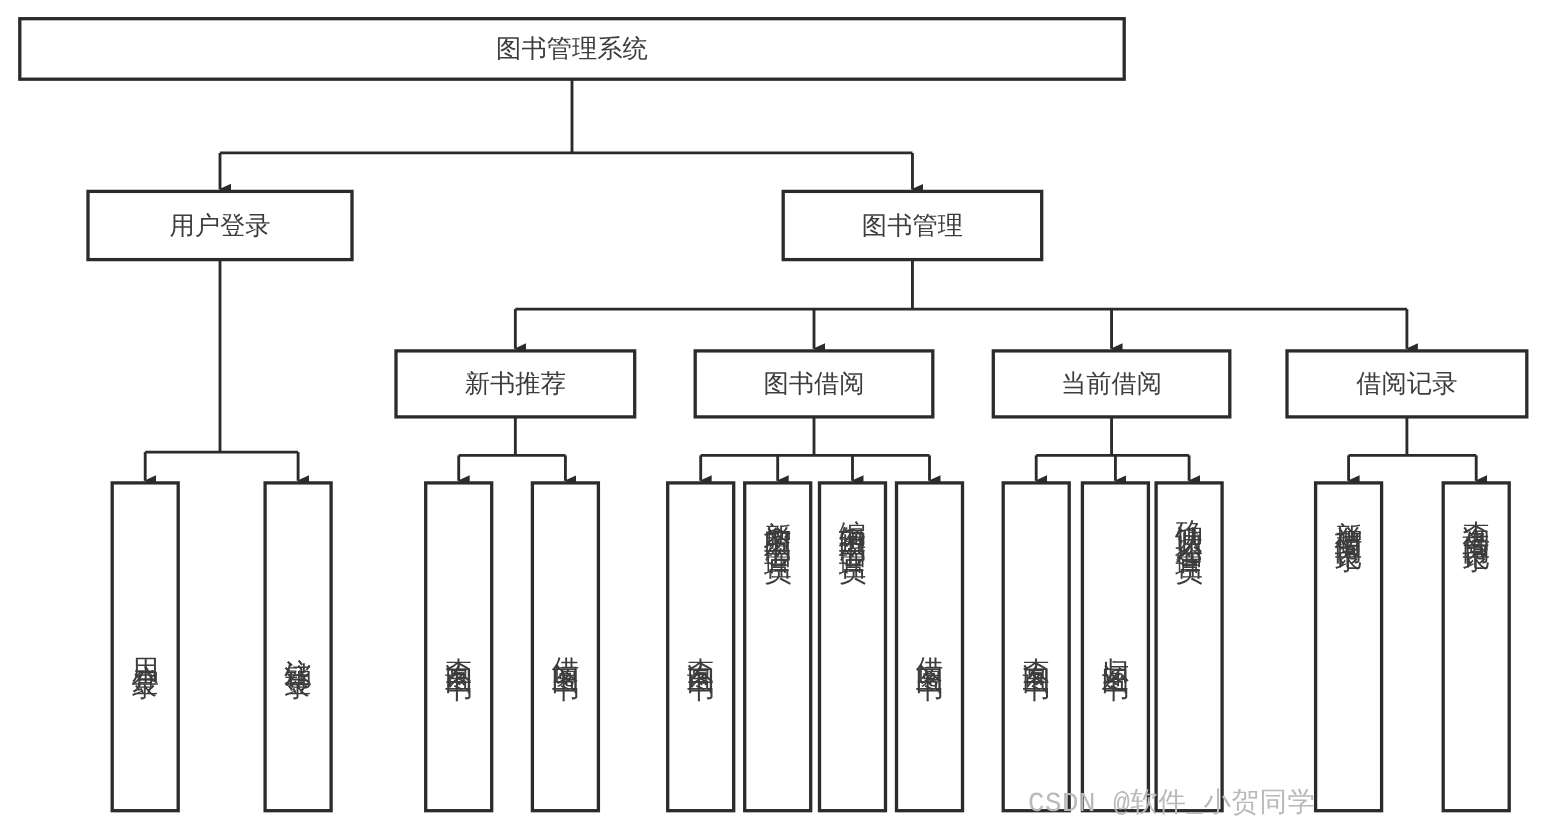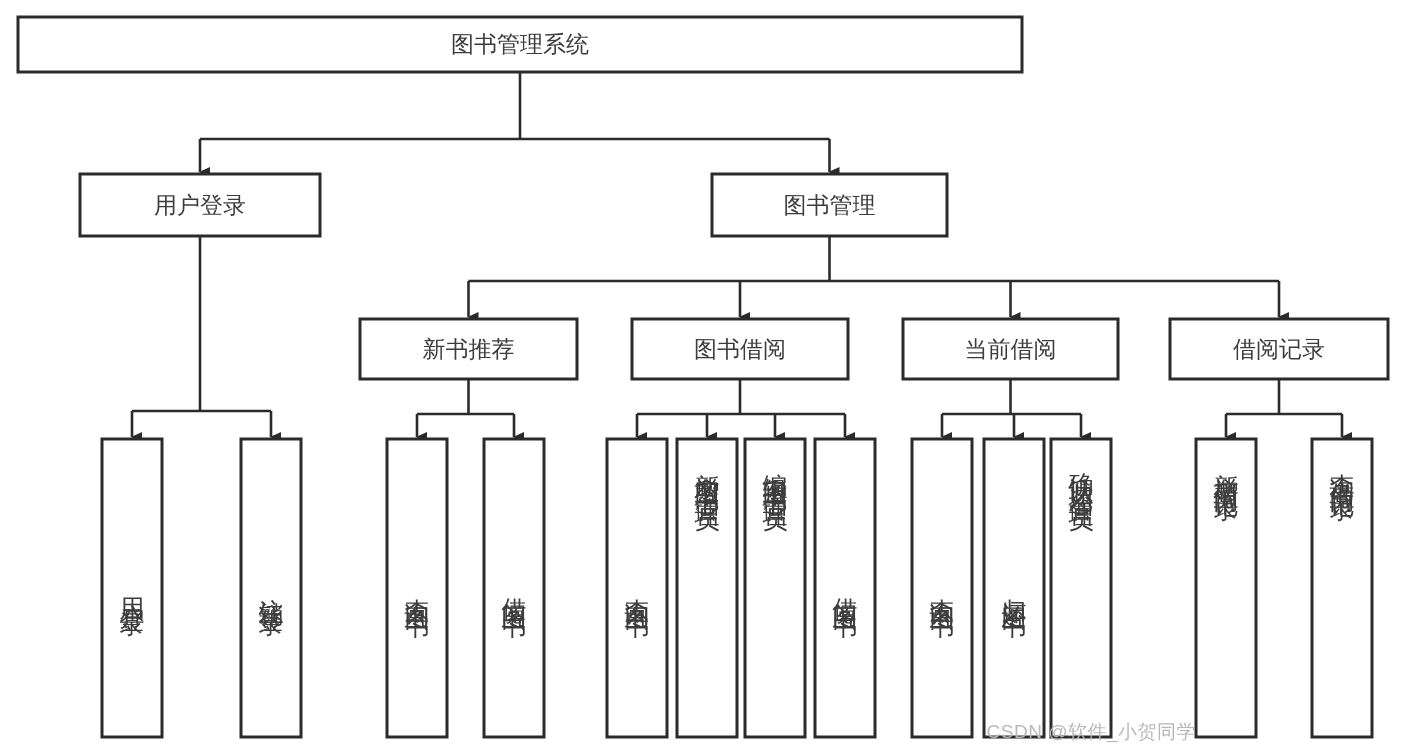--- a/index.html
+++ b/index.html
@@ -61,22 +61,22 @@
     font-size: 25px;
     line-height: 1;
     letter-spacing: 5px;
     color: #3c3c3c;
     white-space: nowrap;
   }
   .watermark {
     position: absolute;
     right: 12px;
     bottom: 6px;
-    font-family: Liberation Sans, sans-serif;
-    font-size: 19px;
+    font-family: Liberation Mono, monospace;
+    font-size: 25px;
     color: #b9b9b9;
     white-space: nowrap;
     letter-spacing: 0.5px;
   }
 </style>
 </head>
 <body>
 
 <div id="diagram-root">
 

